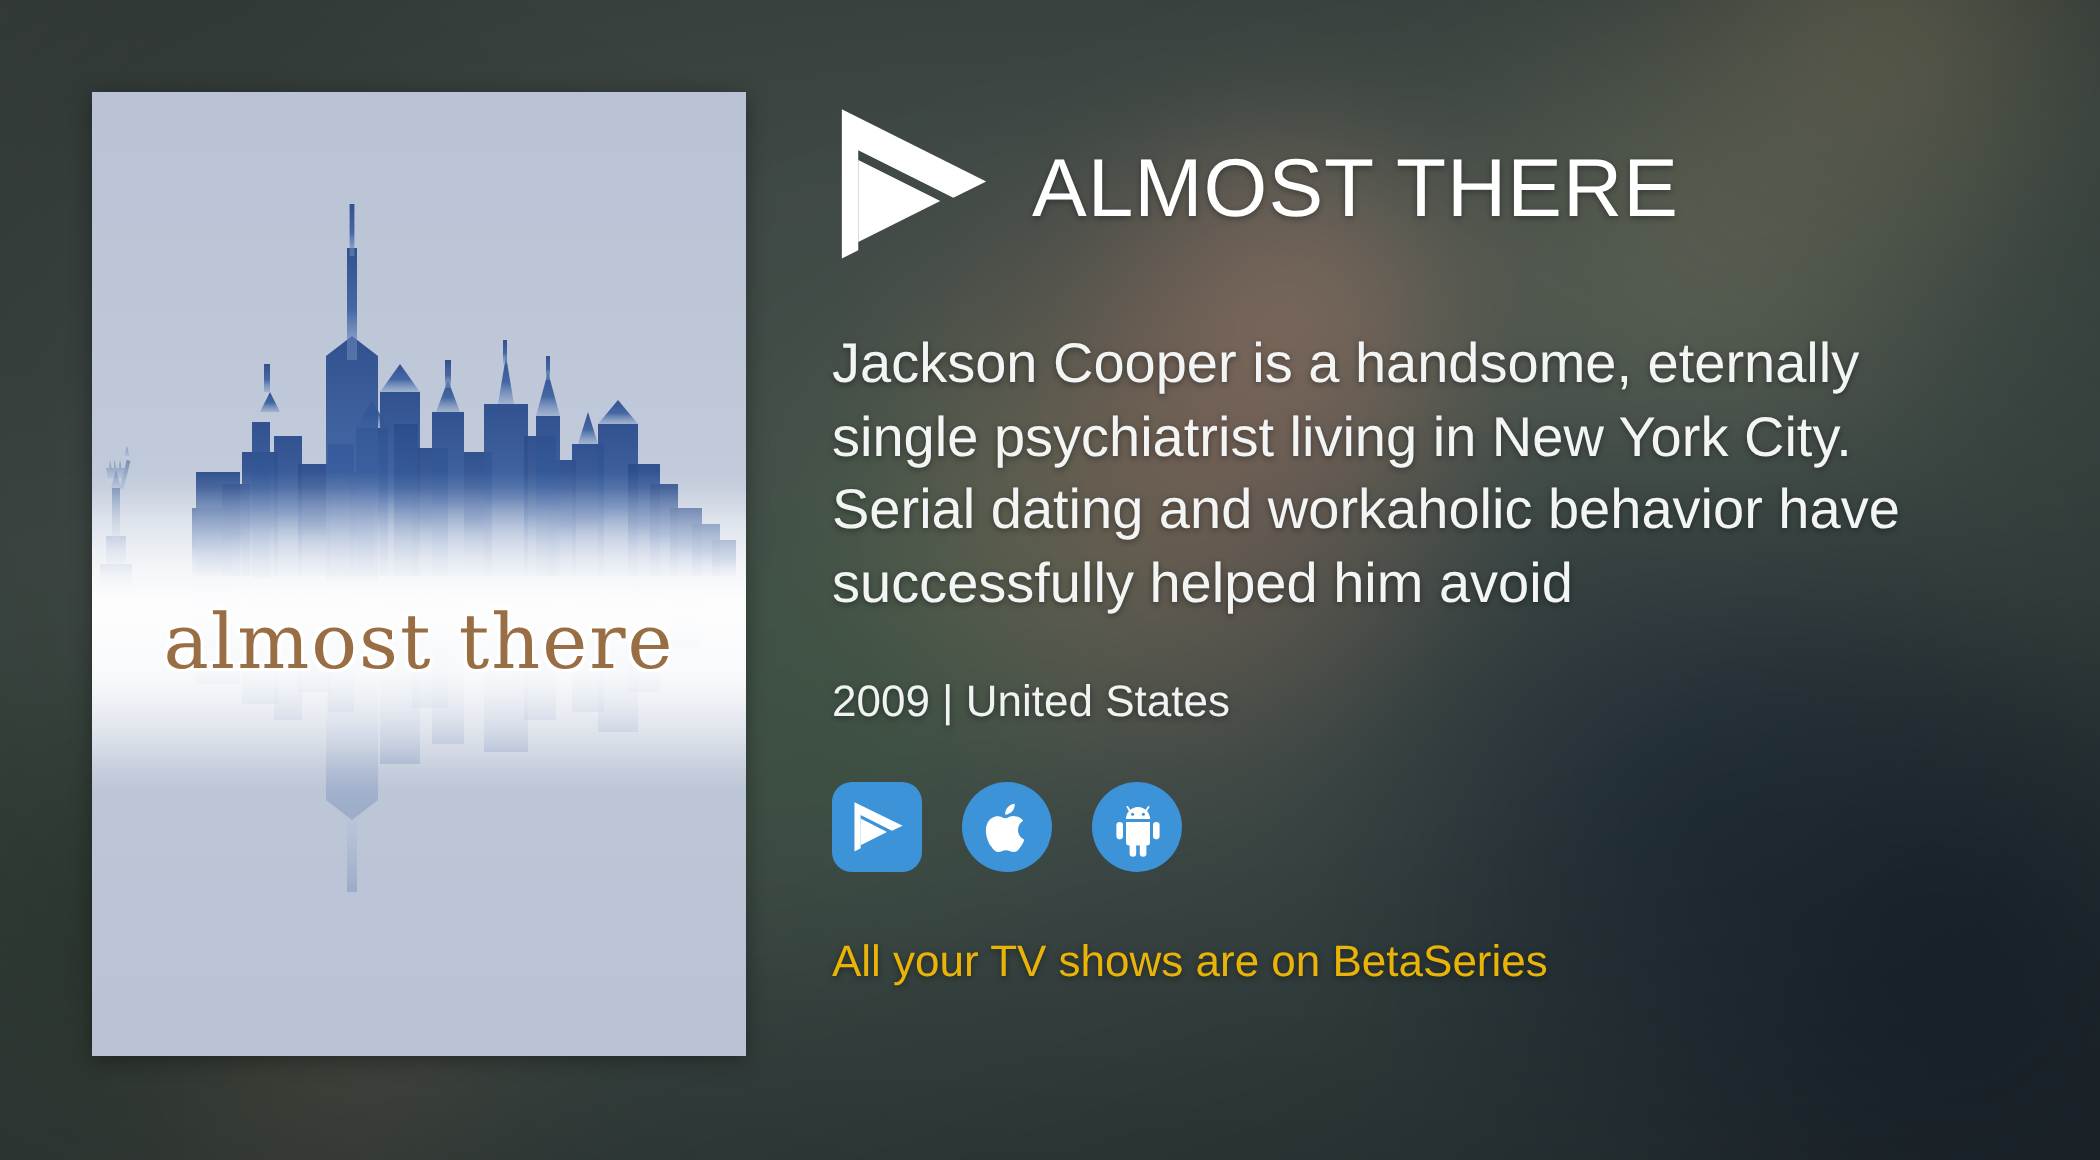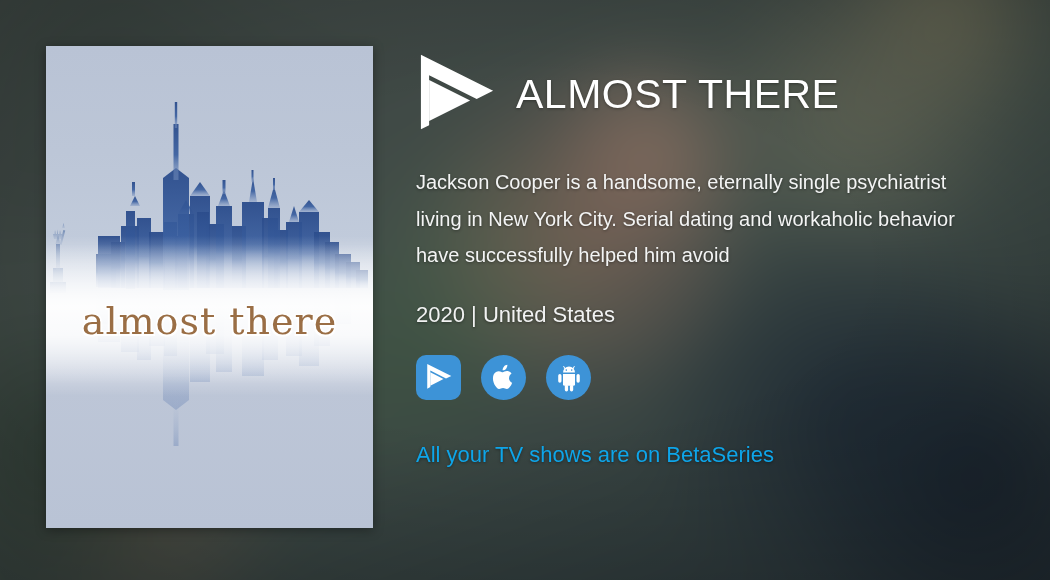--- a/index.html
+++ b/index.html
@@ -117,21 +117,21 @@
     font-weight: 400;
     letter-spacing: 0.5px;
     line-height: 1;
     white-space: nowrap;
     text-shadow: 0 1px 3px rgba(0,0,0,0.35);
   }
 
   #synopsis {
     margin-top: 22px;
     color: #f3f4f4;
-    font-size: 20px;
+    font-size: 28px;
     line-height: 36.5px;
     font-weight: 400;
     max-width: 545px;
     text-shadow: 0 1px 3px rgba(0,0,0,0.4);
   }
 
   #meta {
     margin-top: 26px;
     color: #f1f2f2;
     font-size: 22px;
@@ -150,22 +150,22 @@
   .store-icon {
     width: 45px; height: 45px;
     display: flex; align-items: center; justify-content: center;
     background: #3d93d7;
     flex: 0 0 auto;
   }
   .store-icon.rounded { border-radius: 10px; }
   .store-icon.circle  { border-radius: 50%; }
 
   #footer-note {
-    margin-top: 42px;
-    color: #0ea5e9;
+    margin-top: 32px;
+    color: #eab308;
     font-size: 22px;
     white-space: nowrap;
     text-shadow: 0 1px 3px rgba(0,0,0,0.4);
   }
 </style>
 </head>
 <body>
 
 <div id="page">
 
@@ -297,21 +297,21 @@
       <svg id="brand-logo" viewBox="0 0 100 100" xmlns="http://www.w3.org/2000/svg">
         <path d="M6 2 L94 46 L74 56 L16 27 L16 88 L6 93 Z" fill="#ffffff"></path>
         <path d="M16 33 L66 58 L16 83 Z" fill="#ffffff"></path>
       </svg>
       <div id="show-title">ALMOST THERE</div>
     </div>
 
     <div id="synopsis">Jackson Cooper is a handsome, eternally single psychiatrist living in New York City. Serial dating and workaholic behavior have successfully helped him avoid</div>
 
     <div id="meta">
-      <div>2020 | United States</div>
+      <div>2009 | United States</div>
     </div>
 
     <div id="store-row">
 
       <div class="store-icon rounded">
         <svg width="28" height="28" viewBox="0 0 100 100" xmlns="http://www.w3.org/2000/svg">
           <path d="M8 4 L94 46 L75 55 L19 27 L19 86 L8 92 Z" fill="#ffffff"></path>
           <path d="M19 33 L66 57 L19 81 Z" fill="#ffffff"></path>
         </svg>
       </div>

